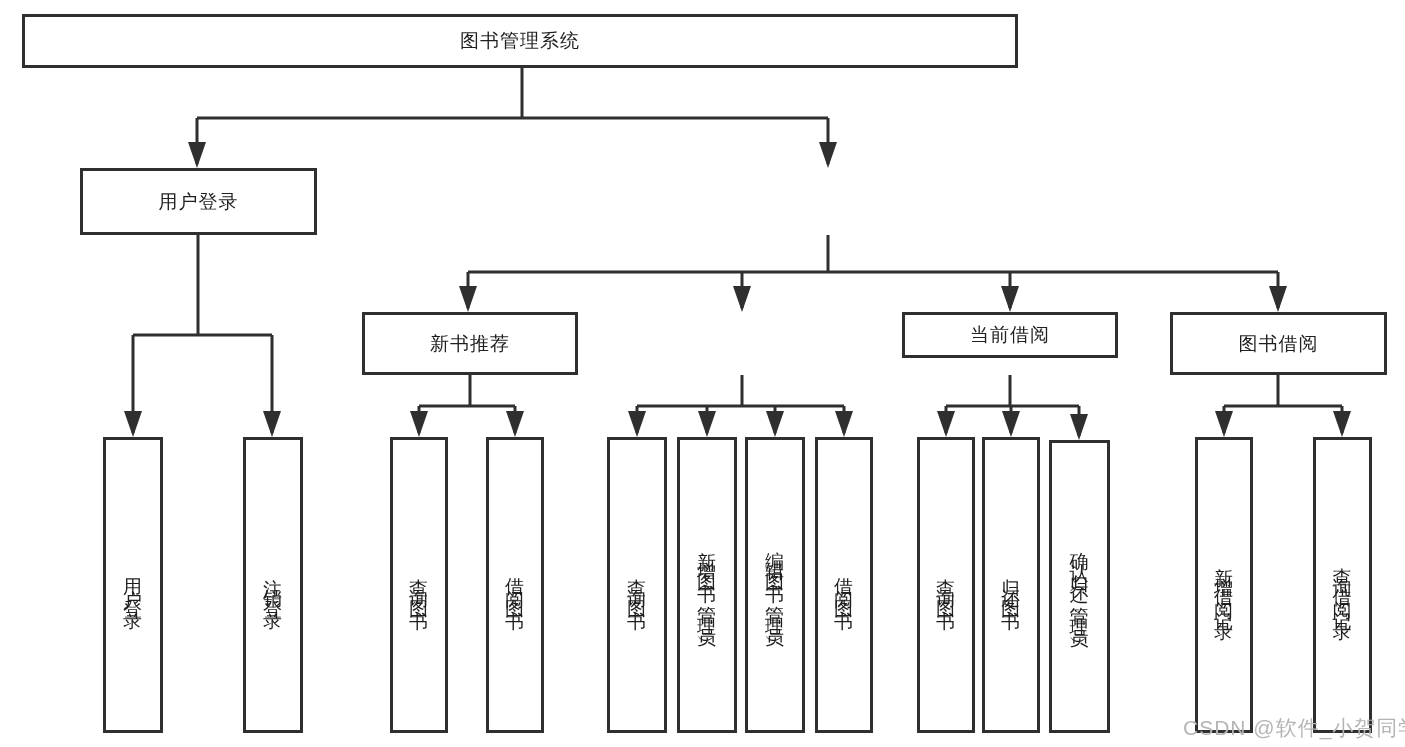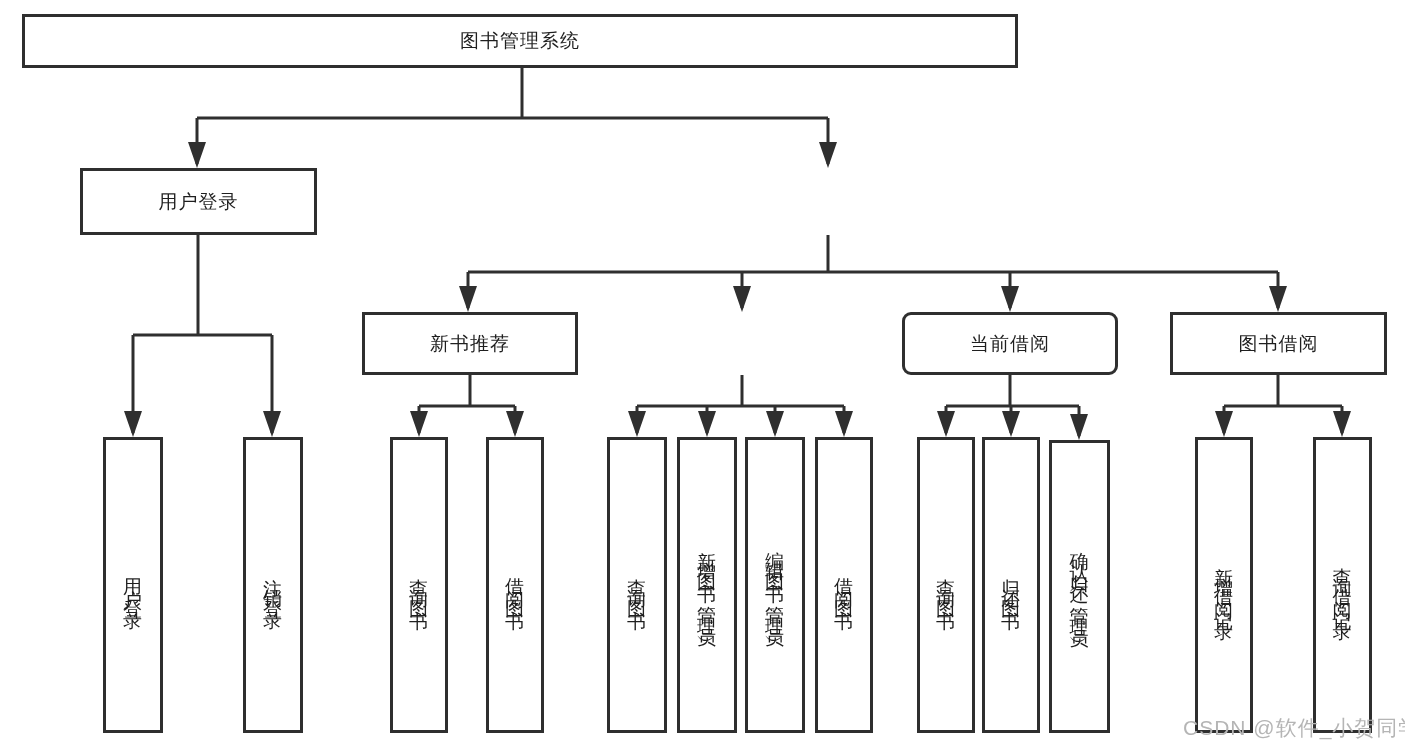--- a/index.html
+++ b/index.html
@@ -130,21 +130,21 @@
     <span>图书管理系统</span>
   </div>
 
   <div class="node" style="left:80px;top:168px;width:237px;height:67px;">
     <span>用户登录</span>
   </div>
 
   <div class="node" style="left:362px;top:312px;width:216px;height:63px;">
     <span>新书推荐</span>
   </div>
-  <div class="node" style="left:902px;top:312px;width:216px;height:63px;border-radius:9px;">
+  <div class="node" style="left:902px;top:312px;width:216px;height:46px;">
     <span>当前借阅</span>
   </div>
   <div class="node" style="left:1170px;top:312px;width:217px;height:63px;">
     <span>图书借阅</span>
   </div>
 
   <div class="vnode" style="left:103px;top:437px;width:60px;height:296px;">
     <span class="vtext">用户登录</span>
   </div>
   <div class="vnode" style="left:243px;top:437px;width:60px;height:296px;">

